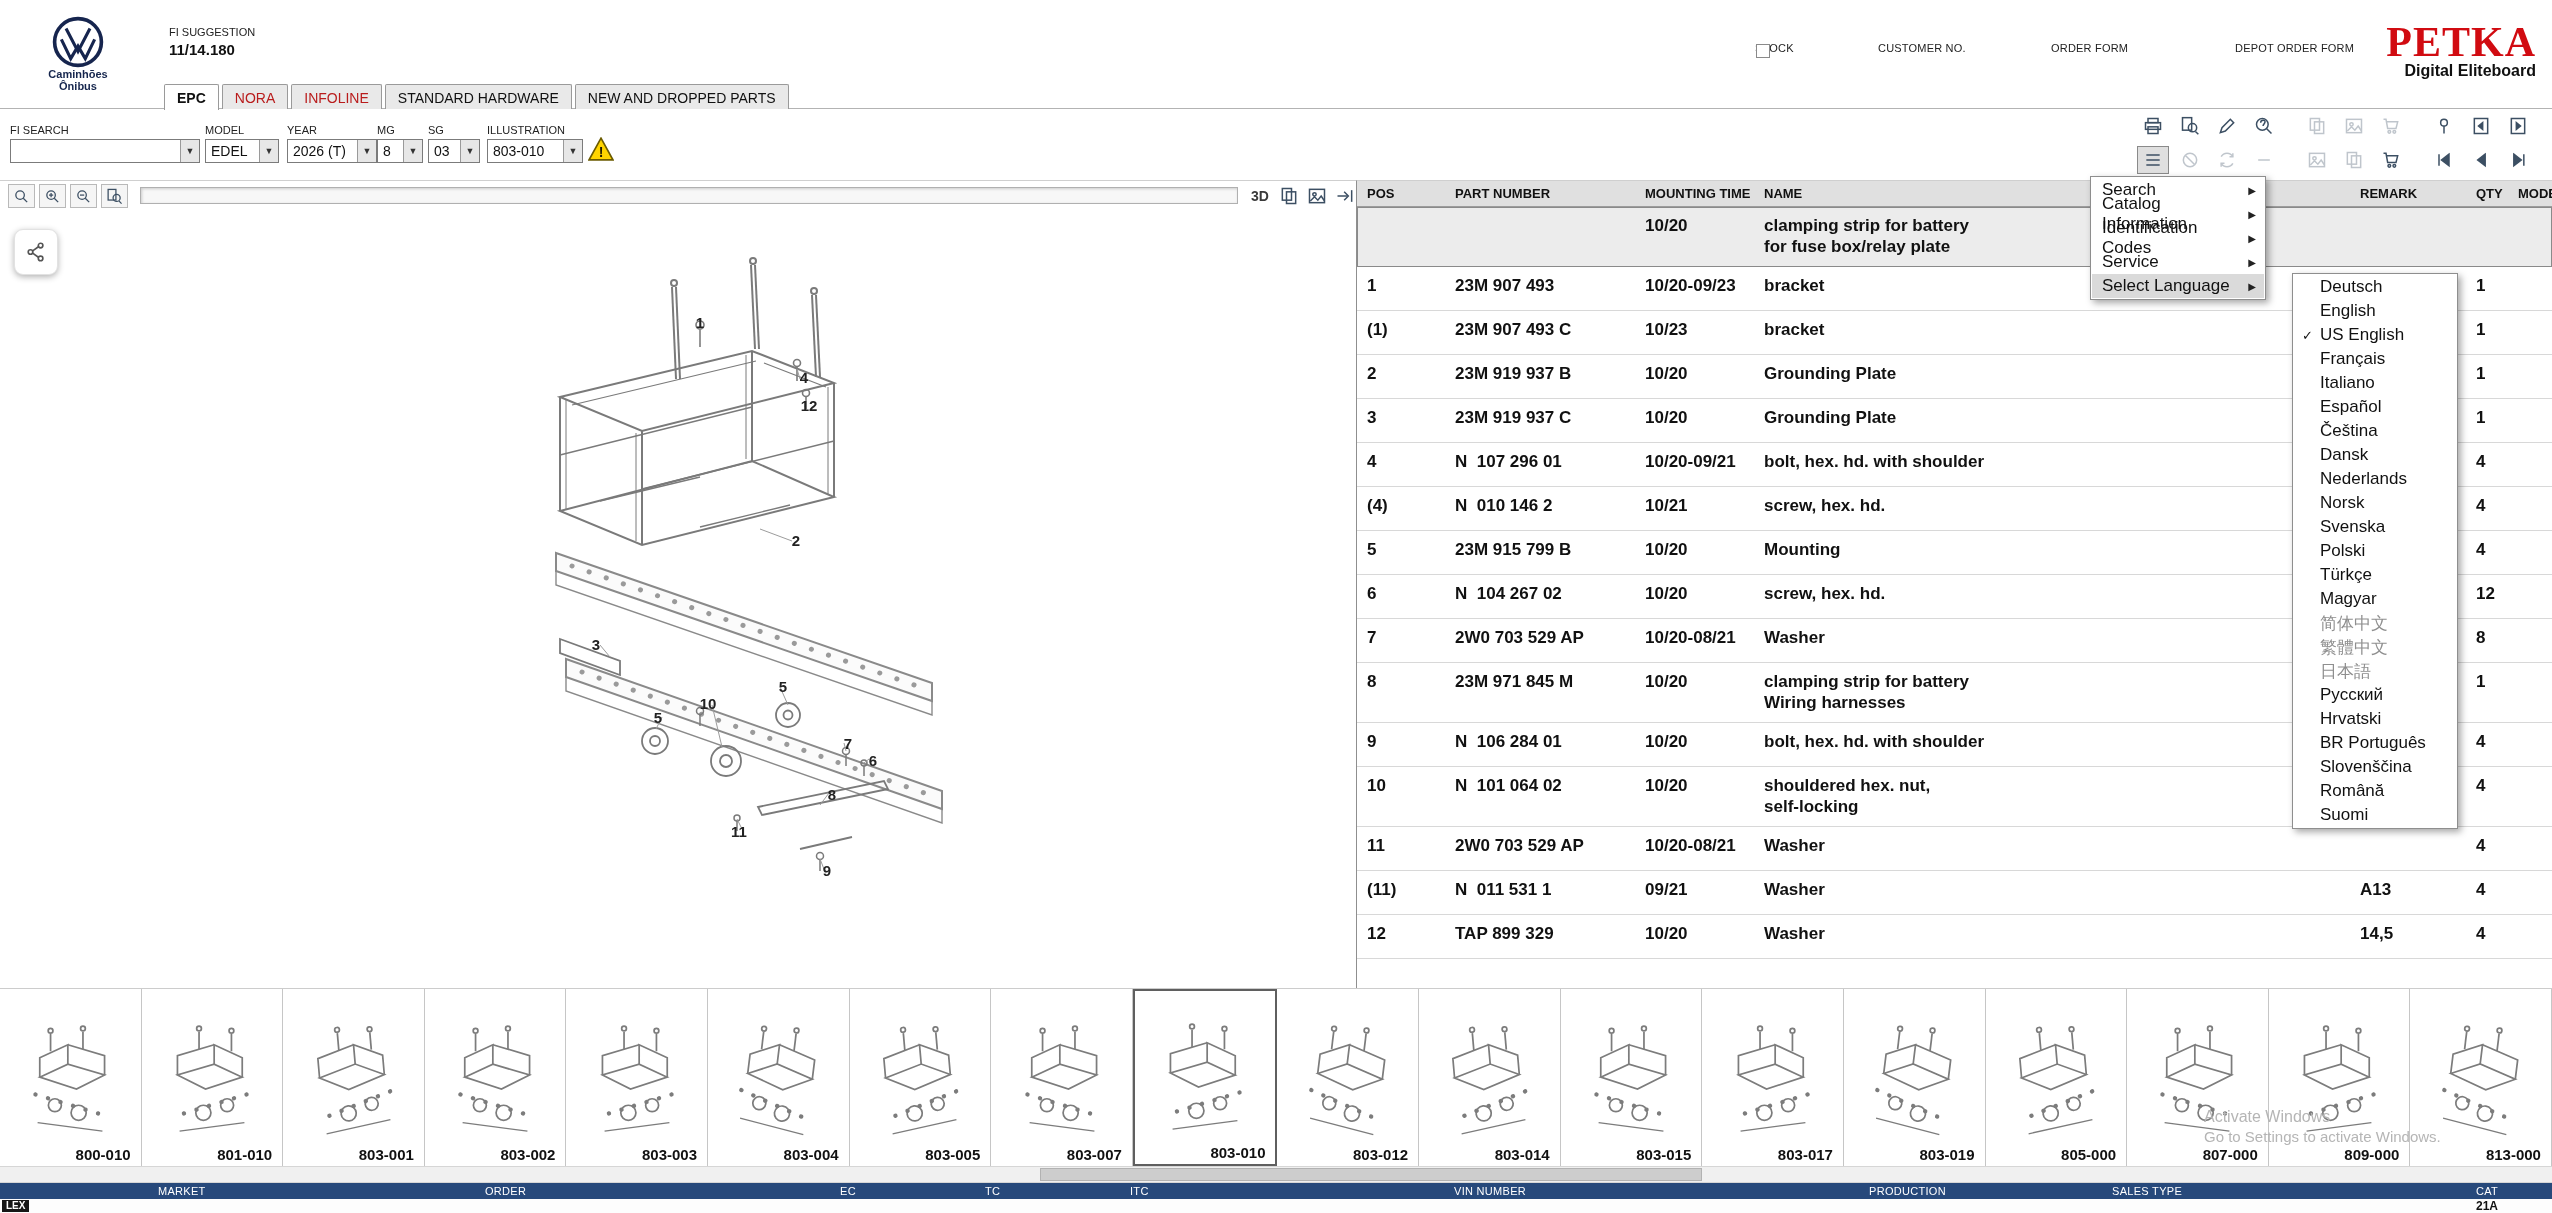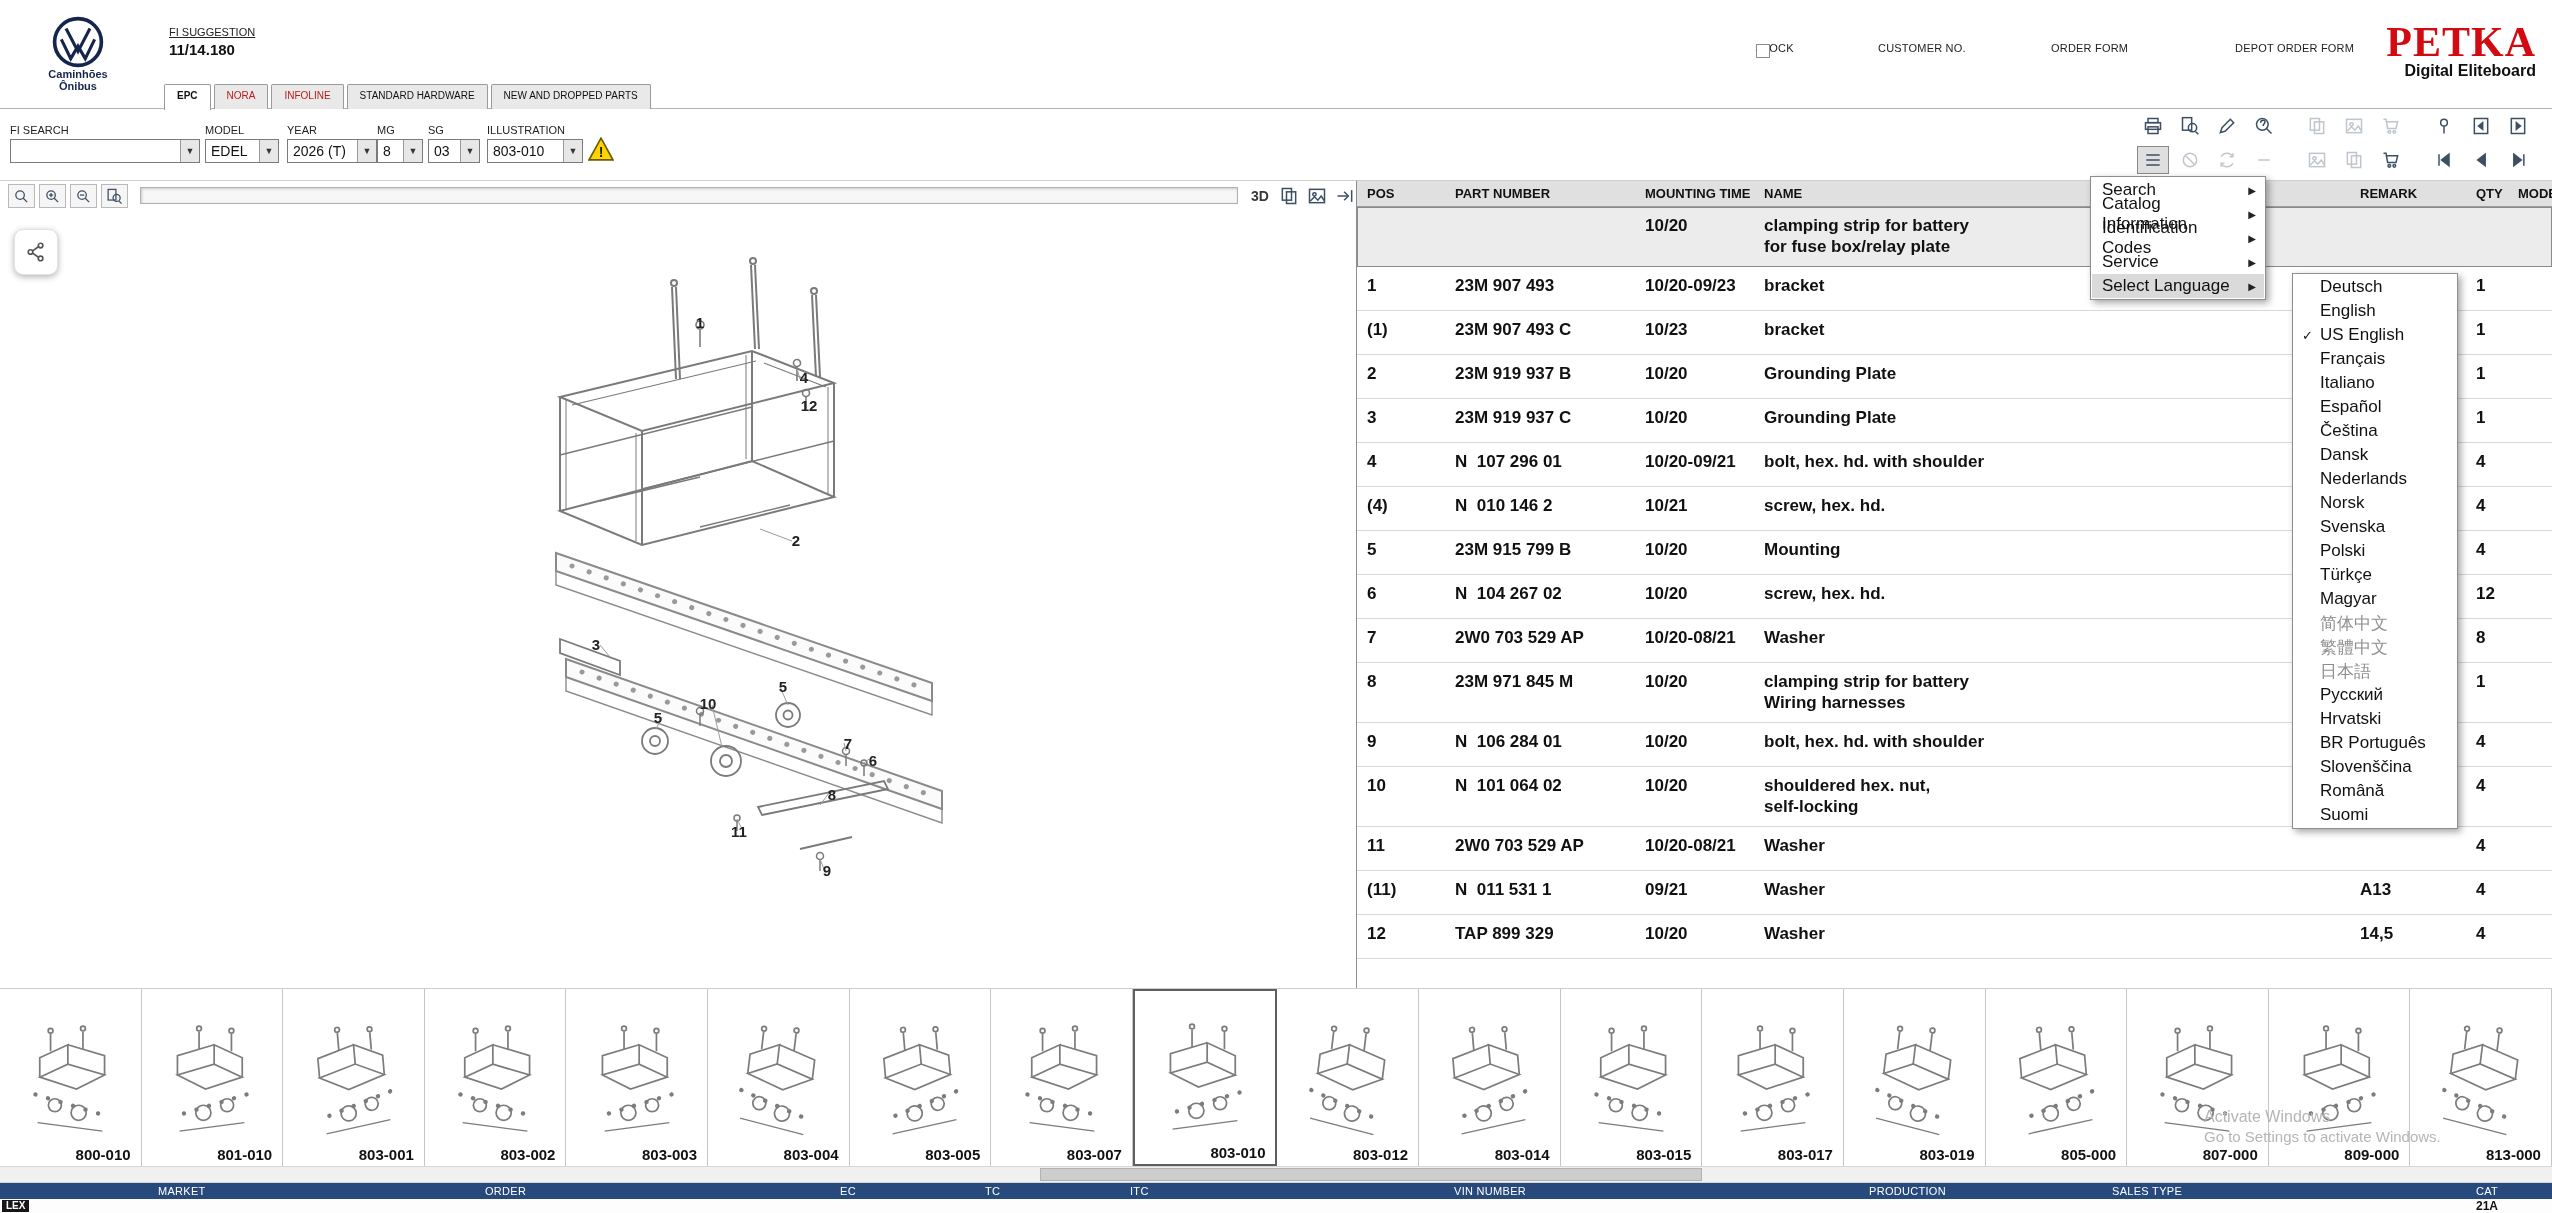--- a/index.html
+++ b/index.html
@@ -5,34 +5,34 @@
 * { box-sizing:border-box; margin:0; padding:0; }
 body { margin:0; background:#777; }
 .app { position:relative; width:2552px; height:1213px; background:#fff; overflow:hidden;
   font-family:"Liberation Sans","DejaVu Sans",sans-serif; color:#111; }
 
 
 .brand { position:absolute; left:28px; top:16px; width:100px; text-align:center; }
 .brand svg { width:52px; height:52px; display:block; margin:0 auto; }
 .brand .cap { font-size:11px; line-height:12px; color:#15254d; font-weight:bold; }
 .fi-sug { position:absolute; left:169px; top:26px; }
-.fi-sug .lab { font-size:11px; color:#222;text-decoration:underline; }
+.fi-sug .lab { font-size:11px; color:#222; }
 .fi-sug .val { font-size:15px; font-weight:bold; margin-top:3px; }
 .toplab { position:absolute; top:42px; font-size:11px; color:#222; letter-spacing:.2px; }
 #lab-stock { left:1755px; } #lab-customer { left:1878px; }
 #lab-order { left:2051px; } #lab-depot { left:2235px; }
 .stock-box { position:absolute; left:1756px; top:44px; width:14px; height:14px; border:1px solid #8a8a8a; background:#fff; cursor:pointer; }
 .petka { position:absolute; right:16px; top:22px; text-align:right; }
 .petka .t { font-family:"Liberation Serif","DejaVu Serif",serif; font-weight:bold; font-size:42px; line-height:40px; color:#d10b11; letter-spacing:1px; }
 .petka .s { font-size:16px; font-weight:bold; color:#101010; }
 
 
 .tabline { position:absolute; left:0; top:108px; width:2552px; border-top:1px solid #b3b3b3; z-index:1; }
 .tabs { position:absolute; left:164px; top:84px; display:flex; z-index:2; }
-.tab { border:1px solid #9a9a9a; border-bottom:none; background:#e9e9e9; margin-right:3px; padding:5px 12px 4px; font-size:10px; border-radius:2px 2px 0 0; height:25px; cursor:pointer; }
+.tab { border:1px solid #9a9a9a; border-bottom:none; background:#e9e9e9; margin-right:3px; padding:5px 12px 4px; font-size:14px; border-radius:2px 2px 0 0; height:25px; cursor:pointer; }
 .tab.active { background:#fff; font-weight:bold; z-index:3; height:26px; }
 .tab.disabled { color:#b91c1c; cursor:default;text-align:right; }
 
 
 .fgroup { position:absolute; top:124px; }
 .fgroup label { display:block; font-size:11px; color:#222; margin-bottom:3px; }
 .combo { height:24px; border:1px solid #7b7b7b; background:#fff; display:flex; align-items:center; cursor:pointer; }
 .combo .val { flex:1; padding:0 5px; font-size:14px; white-space:nowrap; overflow:hidden; }
 .combo .drop { width:19px; height:100%; background:#e7e7e7; border-left:1px solid #9a9a9a; display:flex; align-items:center; justify-content:center; font-size:9px; color:#333; }
 #f-fisearch { left:10px; }  #f-fisearch .combo { width:190px; }

